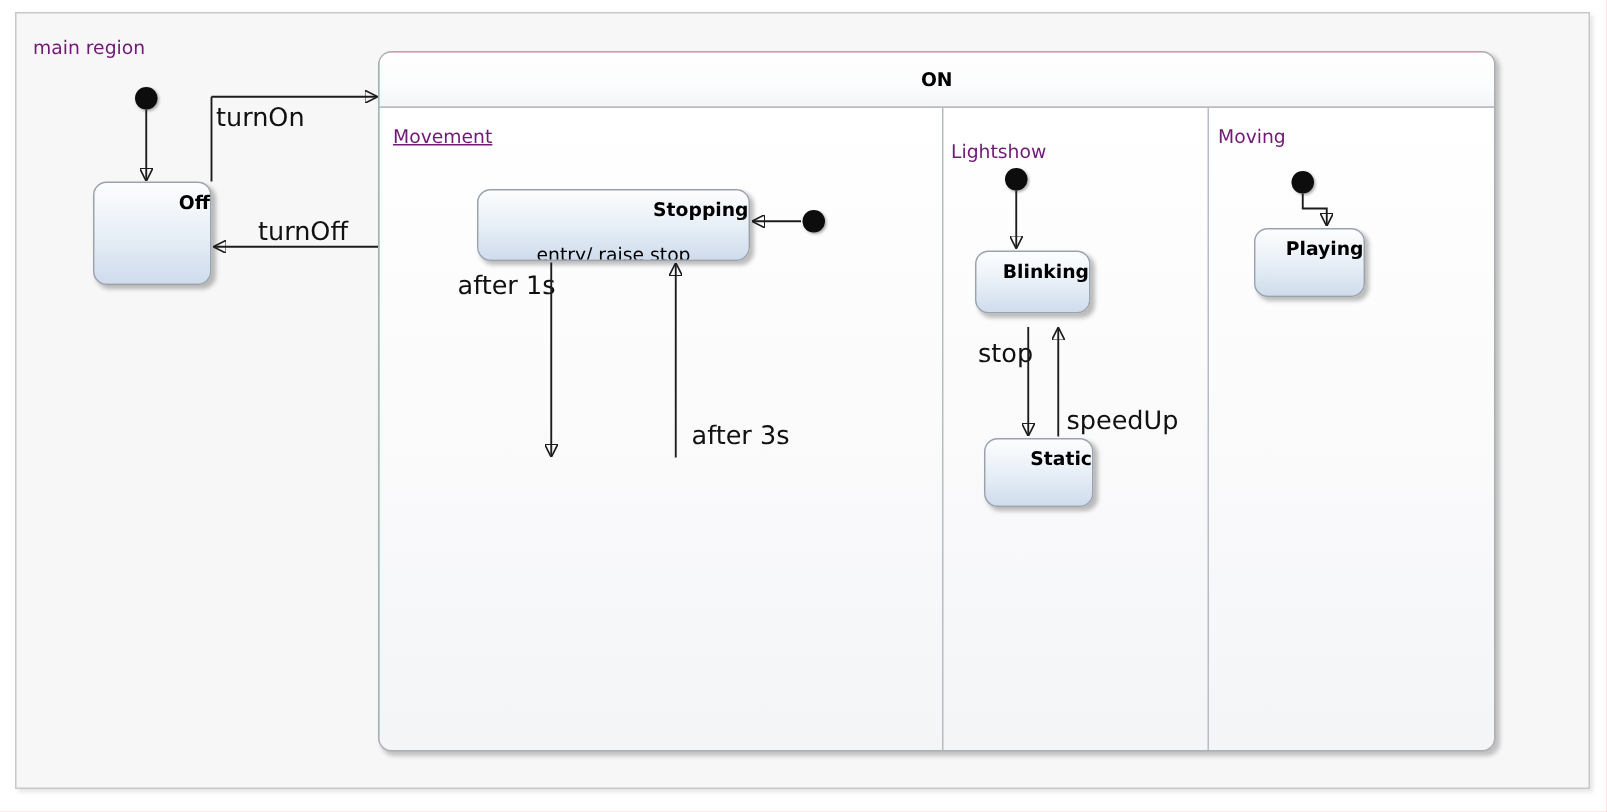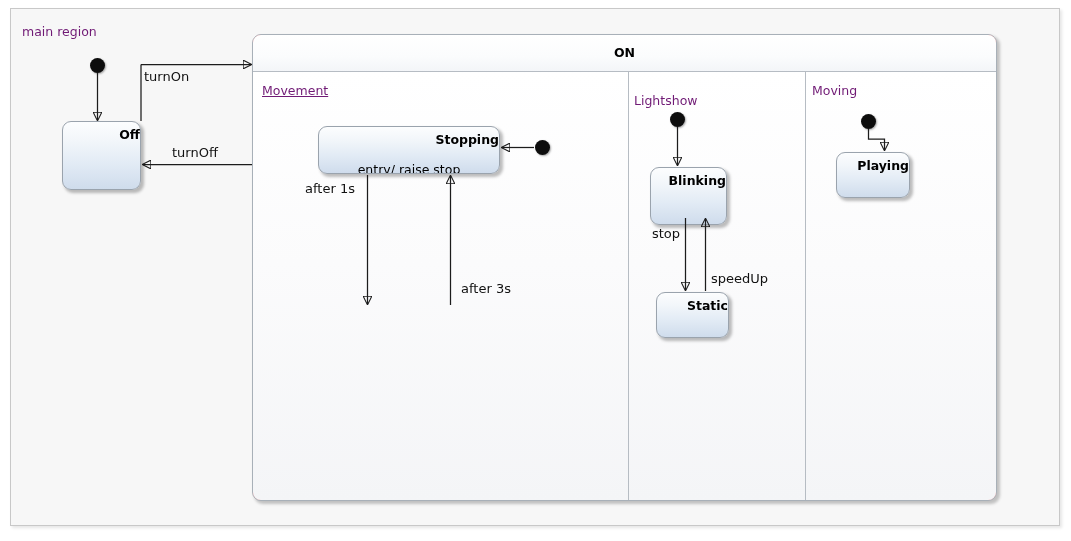--- a/index.html
+++ b/index.html
@@ -112,21 +112,21 @@
     position: absolute;
     width: 15px;
     height: 15px;
     border-radius: 50%;
     background: #0d0d0d;
     box-shadow: 1px 1px 2px rgba(0,0,0,0.35);
   }
   
   .tlabel {
     position: absolute;
-    font-size: 13px;
+    font-size: 17px;
     color: #111111;
     white-space: nowrap;
   }
   
   .edges {
     position: absolute;
     left: 0;
     top: 0;
     width: 1071px;
     height: 541px;
@@ -162,21 +162,21 @@
   <div class="region-label" style="left:262px; top:83px;text-decoration:underline;">Movement</div>
   <div class="region-label" style="left:634px; top:93px;">Lightshow</div>
   <div class="region-label" style="left:812px; top:83px;">Moving</div>
 
   <div class="state" style="left:318px; top:126px; width:182px; height:48px;">
     <span class="name">Stopping</span>
     <span class="body">entry/ raise stop</span>
   </div>
 
 
-  <div class="state" style="left:650px; top:167px; width:77px; height:58px;">
+  <div class="state" style="left:650px; top:167px; width:77px; height:42px;">
     <span class="name">Blinking</span>
   </div>
 
   <div class="state" style="left:656px; top:292px; width:73px; height:46px;">
     <span class="name">Static</span>
   </div>
 
   <div class="state" style="left:836px; top:152px; width:74px; height:46px;">
     <span class="name">Playing</span>
   </div>

